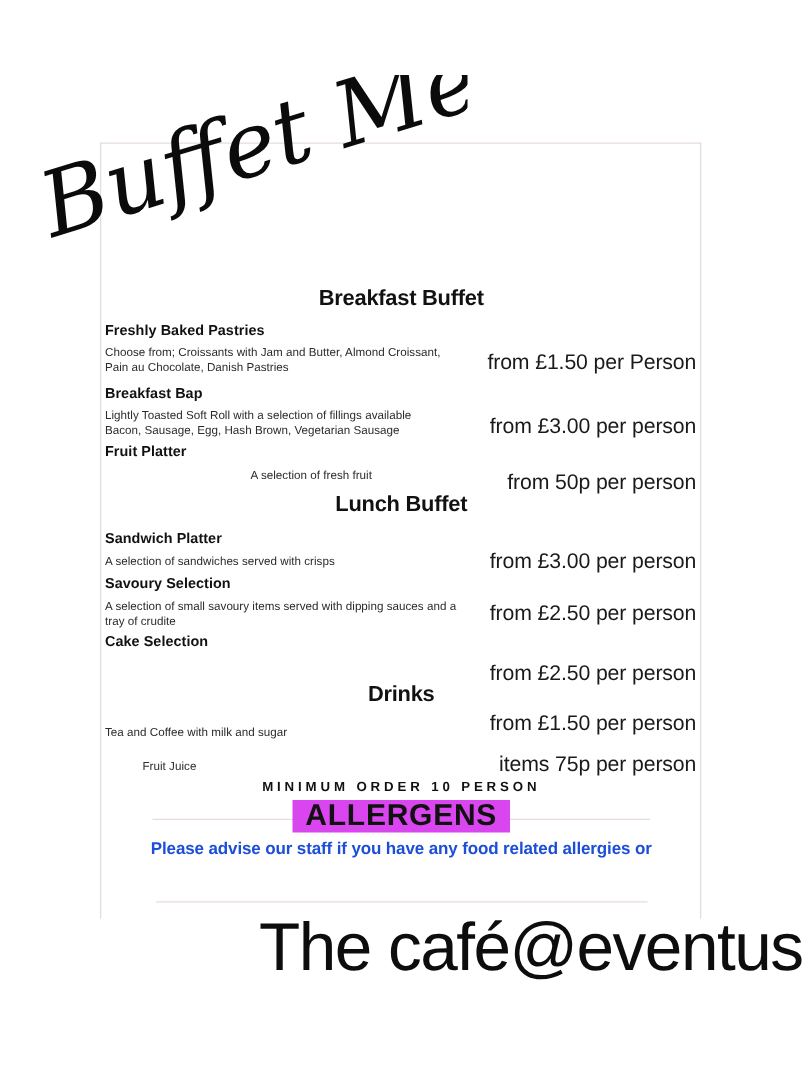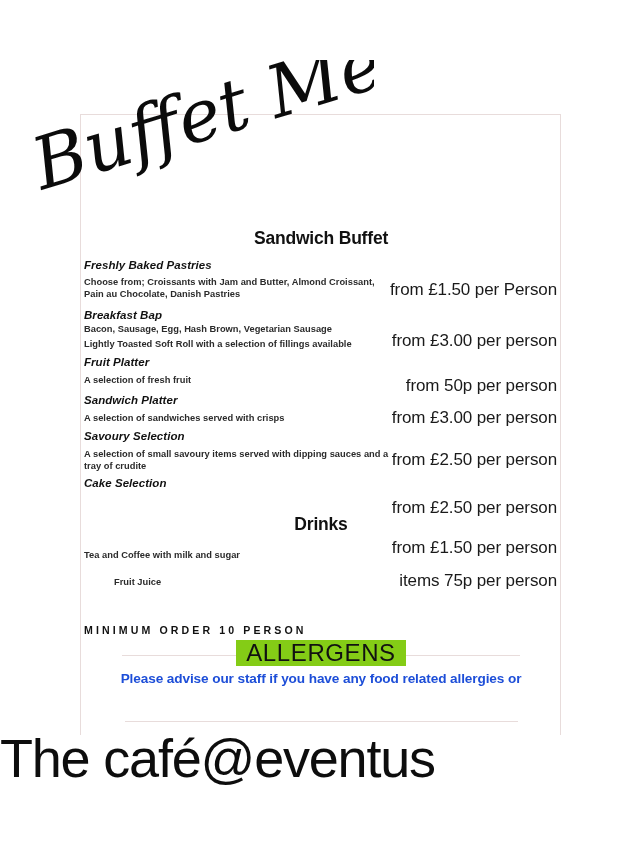--- a/index.html
+++ b/index.html
@@ -57,45 +57,44 @@
   .row{
     position:relative;
     min-height:18px;
   }
   .item-name{
     font-size:11.5px;
     font-weight:bold;
     color:#111;
     letter-spacing:0.05px;
     line-height:15px;
-    font-style:italic;
   }
   .item-desc{
     font-size:9.3px;
-    font-weight:700;
+    font-weight:400;
     color:#2b2b2b;
     line-height:12.4px;
     letter-spacing:0.02px;
     max-width:330px;
   }
   .price{
     position:absolute;
     right:1px;
     font-size:17px;
     color:#1a1a1a;
     white-space:nowrap;
     letter-spacing:-0.1px;
   }
 
   
   .min-order{
     position:absolute;
     left:84px;top:624px;
     width:474px;
-    text-align:left;
+    text-align:center;
     font-size:10.6px;
     font-weight:bold;
     letter-spacing:3.1px;
     color:#111;
   }
 
   
   .allergen-wrap{
     position:absolute;
     left:84px;top:640px;
@@ -103,24 +102,24 @@
     text-align:center;
   }
   .allergen-rule{
     position:absolute;
     left:38px;right:38px;top:15px;
     height:1.3px;background:#e8dcdb;
   }
   .allergen-title{
     position:relative;
     display:inline-block;
-    background:#84cc16;
+    background:#d946ef;
     padding:0 10px;
     font-size:24px;
-    font-weight:normal;
+    font-weight:bold;
     letter-spacing:0.6px;
     color:#111;
     line-height:26px;
   }
   .allergen-text{
     margin-top:3px;
     font-size:13.6px;
     font-weight:bold;
     line-height:20px;
     color:#1d4ed8;
@@ -131,21 +130,21 @@
     left:125px;top:721px;
     width:393px;height:1.3px;
     background:#e8dcdb;
   }
 
   
   .brand{
     position:absolute;
     left:0;top:726px;
     width:642px;
-    text-align:left;
+    text-align:right;
     font-size:54px;
     font-weight:300;
     letter-spacing:-1.2px;
     color:#0d0d0d;
     line-height:64px;
     white-space:nowrap;
   }
 </style>
 </head>
 <body>
@@ -156,44 +155,45 @@
 
   <div class="script-title">
     <svg width="340" height="165" viewBox="0 0 340 165" xmlns="http://www.w3.org/2000/svg">
       <text x="8" y="130" font-size="72" transform="rotate(-17 8 130)">Buffet Menu</text>
     </svg>
   </div>
 
   <div class="menu">
 
     <div>
-      <p class="sec-head" style="margin-bottom:9px;">Sandwich Buffet</p>
+      <p class="sec-head" style="margin-bottom:9px;">Breakfast Buffet</p>
 
       <div class="row" style="height:50px;">
         <div class="item-name">Freshly Baked Pastries</div>
         <div class="item-desc" style="margin-top:3px;">Choose from; Croissants with Jam and Butter, Almond Croissant,</div>
         <div class="item-desc">Pain au Chocolate, Danish Pastries</div>
         <div class="price" style="top:22px;">from £1.50 per Person</div>
       </div>
 
       <div class="row" style="height:47px;">
         <div class="item-name">Breakfast Bap</div>
+        <div class="item-desc" style="margin-top:3px;">Lightly Toasted Soft Roll with a selection of fillings available</div>
         <div class="item-desc">Bacon, Sausage, Egg, Hash Brown, Vegetarian Sausage</div>
-        <div class="item-desc" style="margin-top:3px;">Lightly Toasted Soft Roll with a selection of fillings available</div>
         <div class="price" style="top:23px;">from £3.00 per person</div>
       </div>
 
       <div class="row" style="height:38px;">
         <div class="item-name">Fruit Platter</div>
-        <div class="item-desc" style="margin-top:4px;">A selection of fresh fruit</div>
+        <div class="item-desc" style="margin-top:4px;text-align:center;">A selection of fresh fruit</div>
         <div class="price" style="top:21px;">from 50p per person</div>
       </div>
     </div>
 
     <div>
+      <p class="sec-head" style="margin-bottom:10px;">Lunch Buffet</p>
 
       <div class="row" style="height:36px;">
         <div class="item-name">Sandwich Platter</div>
         <div class="item-desc" style="margin-top:4px;">A selection of sandwiches served with crisps</div>
         <div class="price" style="top:15px;">from £3.00 per person</div>
       </div>
 
       <div class="row" style="height:47px;">
         <div class="item-name">Savoury Selection</div>
         <div class="item-desc" style="margin-top:4px;">A selection of small savoury items served with dipping sauces and a</div>

